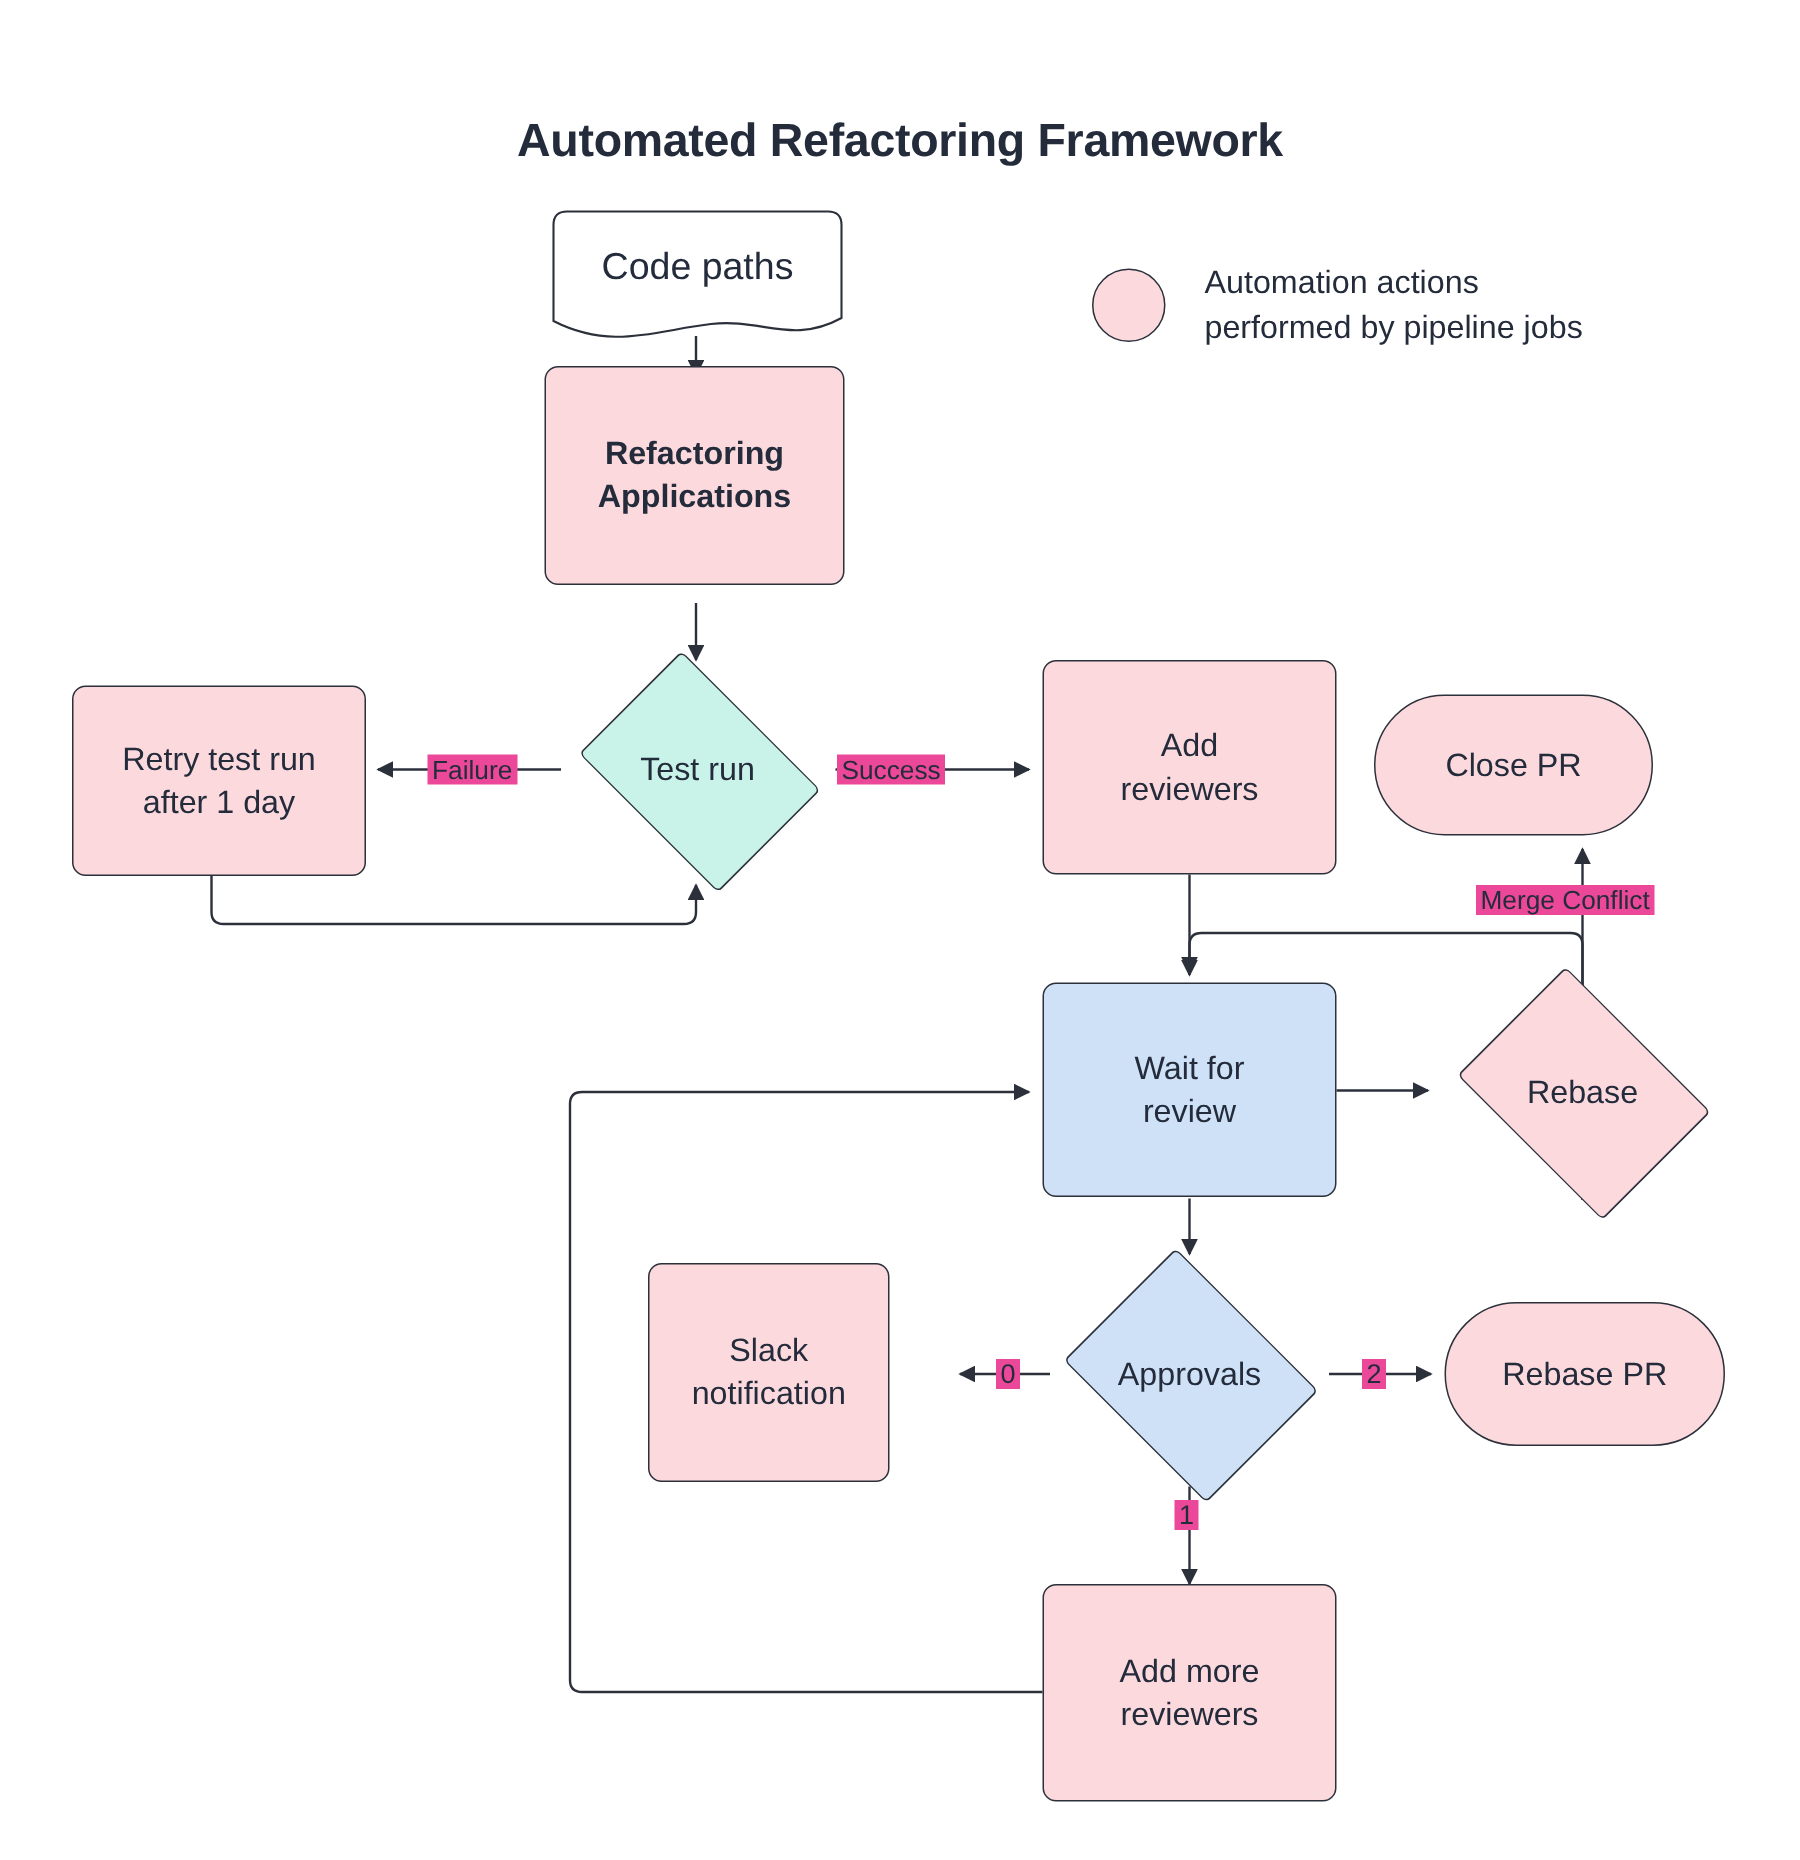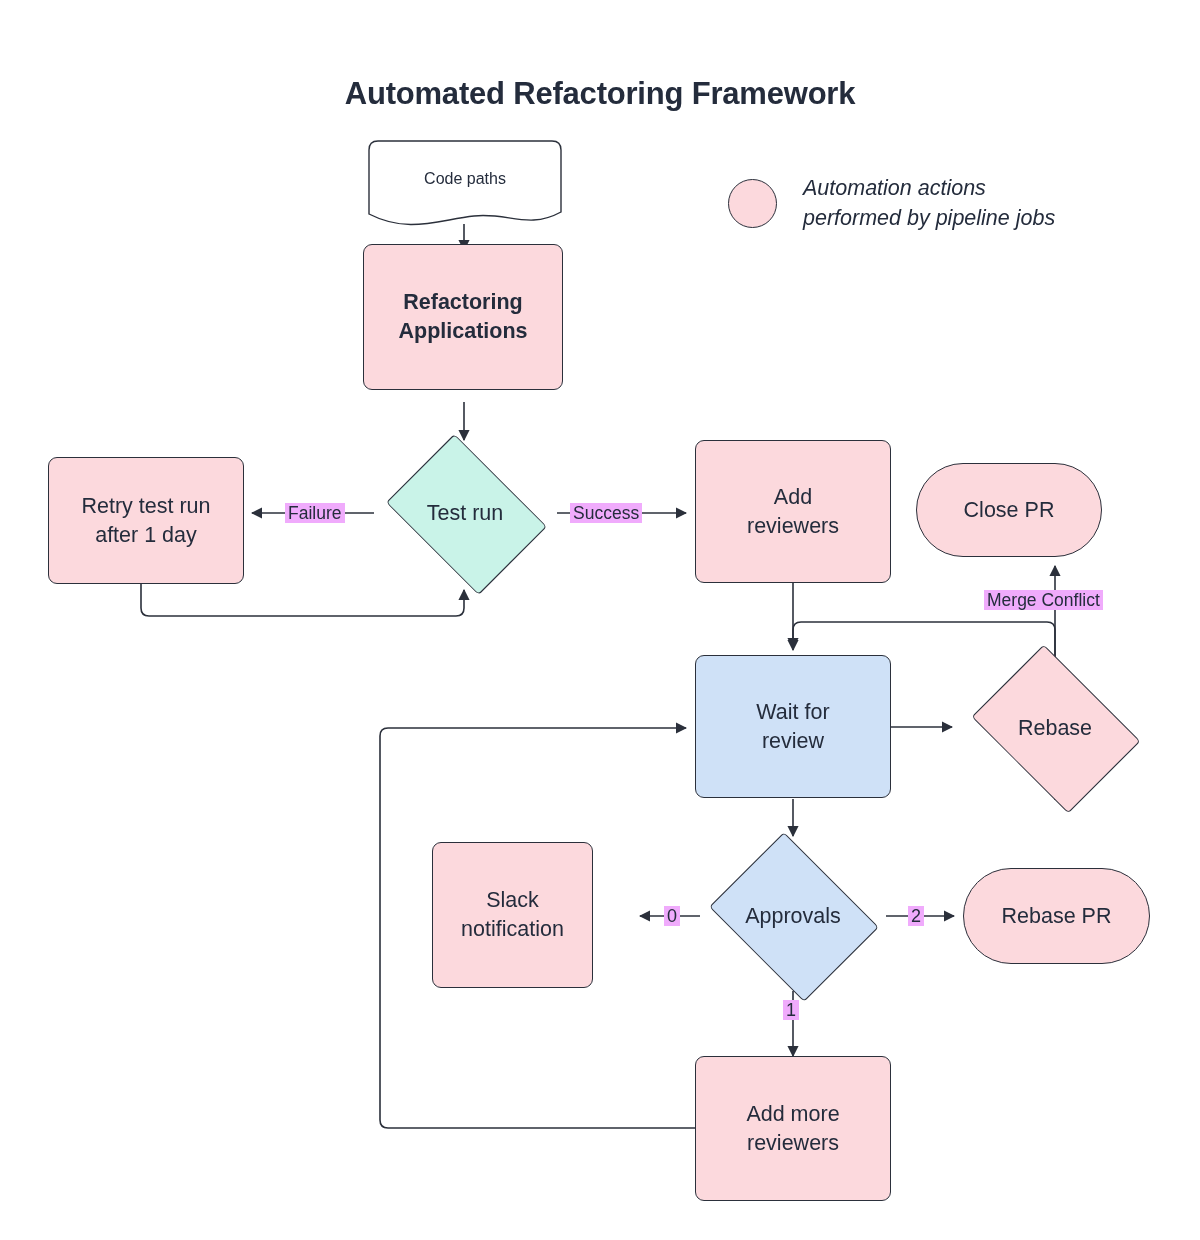--- a/index.html
+++ b/index.html
@@ -47,21 +47,20 @@
     background: #fcd9dd;
     border: 1.3px solid #2b303b;
     flex: 0 0 auto;
   }
   .legend-text {
     margin-left: 26px;
     font-size: 21.5px;
     line-height: 30px;
     color: #242c3c;
     white-space: pre-line;
-    font-style: italic;
   }
   
   #edges {
     position: absolute;
     left: 0;
     top: 0;
     width: 1200px;
     height: 1240px;
   }
   
@@ -108,31 +107,31 @@
     color: #242c3c;
     white-space: pre-line;
   }
   
   .doc-shape {
     position: absolute;
   }
   .doc-label {
     position: absolute;
     text-align: center;
-    font-size: 16px;
+    font-size: 25px;
     line-height: 29px;
     color: #242c3c;
   }
   
   .edge-label {
     position: absolute;
     font-size: 17.5px;
     line-height: 20px;
     color: #242c3c;
-    background: #f0abfc;
+    background: #ec4899;
     padding: 0 3px;
     white-space: nowrap;
   }
   .edge-label.small {
     font-size: 18px;
   }
 </style>
 </head>
 <body>
 
@@ -224,21 +223,21 @@
   <div class="node process fill-pink" style="left:432px; top:832px; width:161px; height:146px;">Slack
 notification</div>
 
   <div class="node stadium fill-pink" style="left:963px; top:858px; width:187px; height:96px;">Rebase PR</div>
 
   <div class="node process fill-pink" style="left:695px; top:1046px; width:196px; height:145px;">Add more
 reviewers</div>
 
   <div class="edge-label" style="left:285px; top:493px;">Failure</div>
 
-  <div class="edge-label" style="left:570px; top:493px;">Success</div>
+  <div class="edge-label" style="left:558px; top:493px;">Success</div>
 
   <div class="edge-label" style="left:984px; top:580px;">Merge Conflict</div>
 
   <div class="edge-label small" style="left:664px; top:896px;">0</div>
 
   <div class="edge-label small" style="left:908px; top:896px;">2</div>
 
   <div class="edge-label small" style="left:783px; top:990px;">1</div>
 
 </div>

